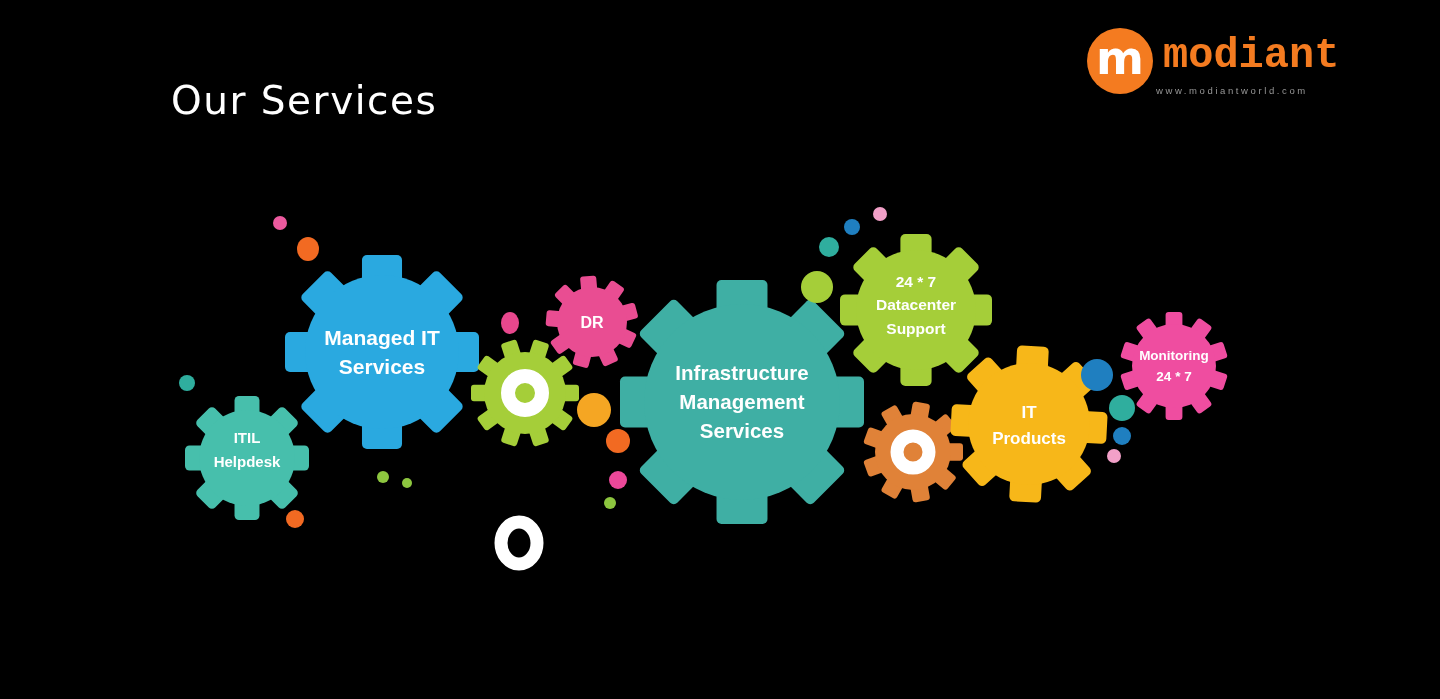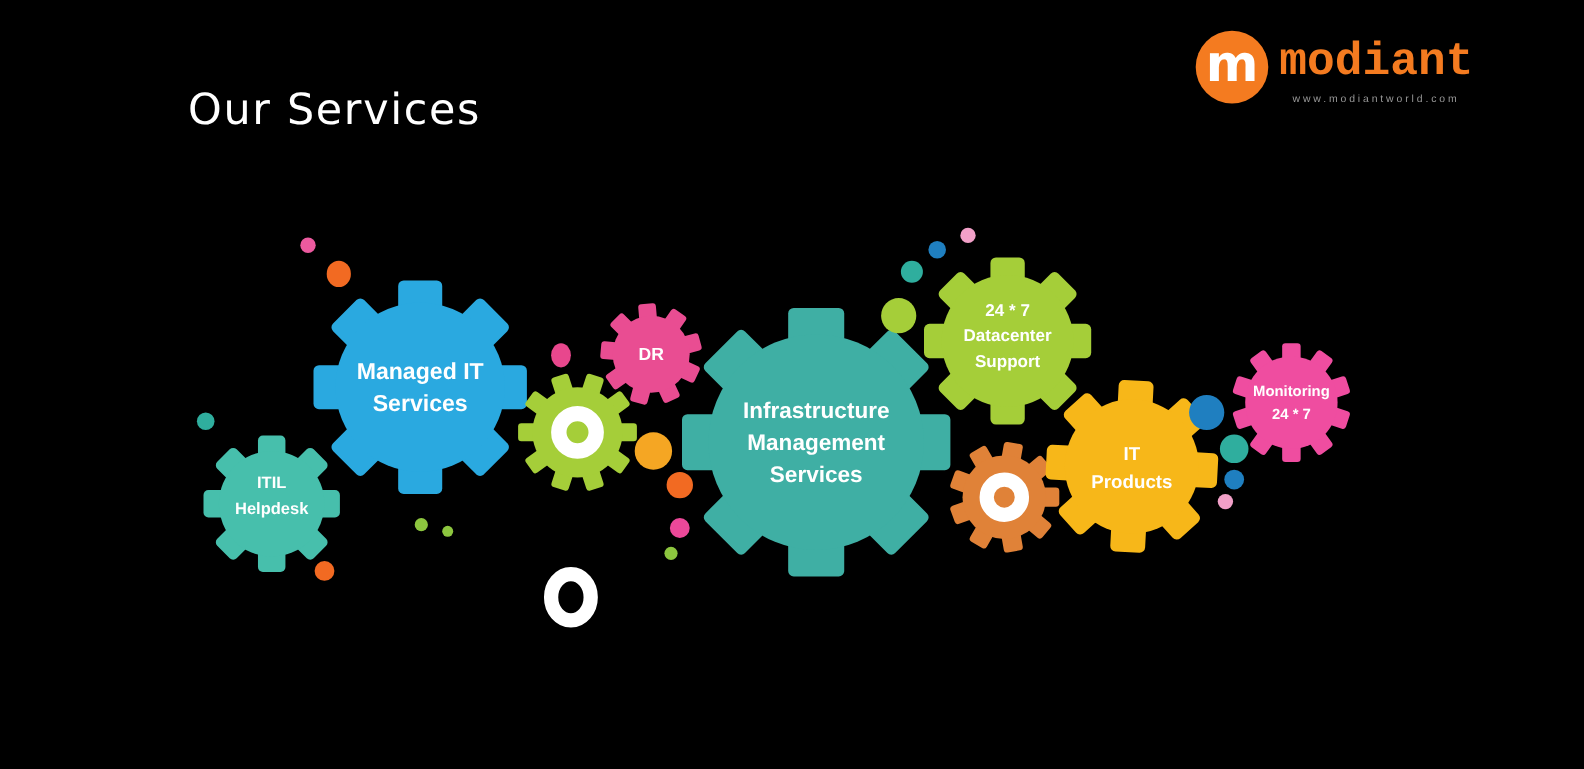--- a/index.html
+++ b/index.html
@@ -21,21 +21,21 @@
     font-family:"DejaVu Sans",sans-serif;font-size:46px;
     display:flex;align-items:center;justify-content:center;
     padding-bottom:6px;box-sizing:border-box;
   }
   .logo-name{
     position:absolute;left:76px;top:0px;
     color:#f47b20;font-family:Liberation Mono, monospace;
     font-weight:bold;font-size:42px;line-height:56px;
   }
   .logo-url{
-    position:absolute;left:88px;top:57px;
+    position:absolute;left:69px;top:57px;
     color:#979797;font-size:9.5px;letter-spacing:2.6px;white-space:nowrap;
   }
 </style>
 </head>
 <body>
 
 <div class="stage">
 
   <div class="page-title">Our Services</div>
 

